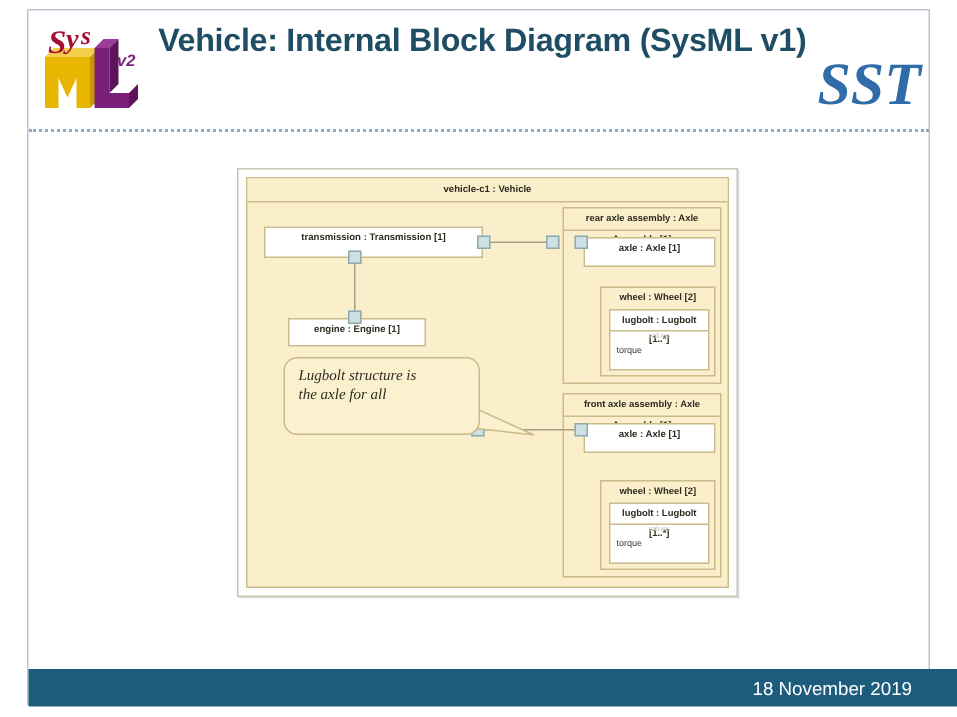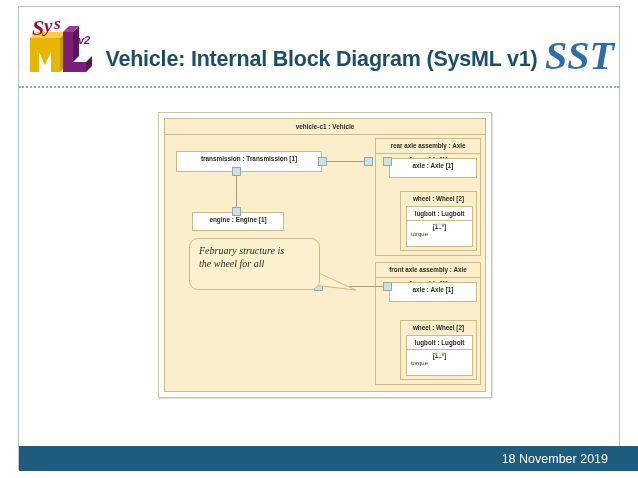--- a/index.html
+++ b/index.html
@@ -9,21 +9,21 @@
   .slide{position:relative;width:638px;height:478px;background:#ffffff;}
 
   
   .page-frame{position:absolute;left:18px;top:6px;width:602px;height:464px;
               border:1px solid #b9c6cf;box-sizing:border-box;background:#fff;}
 
   
   .header{position:absolute;left:19px;top:7px;width:600px;height:81px;}
   .title{position:absolute;left:30px;top:6px;width:545px;
          text-align:center;color:#1f4e64;font-size:21.5px;font-weight:bold;
-         line-height:28px;letter-spacing:-0.2px;margin-top:32px;}
+         line-height:28px;letter-spacing:-0.2px;}
   .title-divider{position:absolute;left:19px;top:86px;width:600px;height:0;
          border-top:2px dotted #8fa9bd;}
 
   
   .logo{position:absolute;left:22px;top:10px;width:76px;height:70px;}
   .logo svg{display:block;}
 
   
   .sst{position:absolute;left:545px;top:32px;color:#2f6ca8;
        font-family:"Liberation Serif","DejaVu Serif",serif;
@@ -183,21 +183,21 @@
     <div class="port" style="left:155px;top:169px;"></div>
     <div class="port" style="left:224px;top:169px;"></div>
 
   </div>
 
   <svg class="callout-tail" width="50" height="26">
     <path d="M0 2 L44 22 L0 17 Z" fill="#fbf1cf" stroke="#c9bb8a" stroke-width="1"></path>
   </svg>
   <div class="callout">
     <div class="callout-text">
-      <div>February structure is</div>
-      <div>the wheel for all</div>
+      <div>Lugbolt structure is</div>
+      <div>the axle for all</div>
     </div>
   </div>
 
   <div class="footer-bar"></div>
   <div class="footer-date">18 November 2019</div>
 
 </div>
 
 </body></html>

